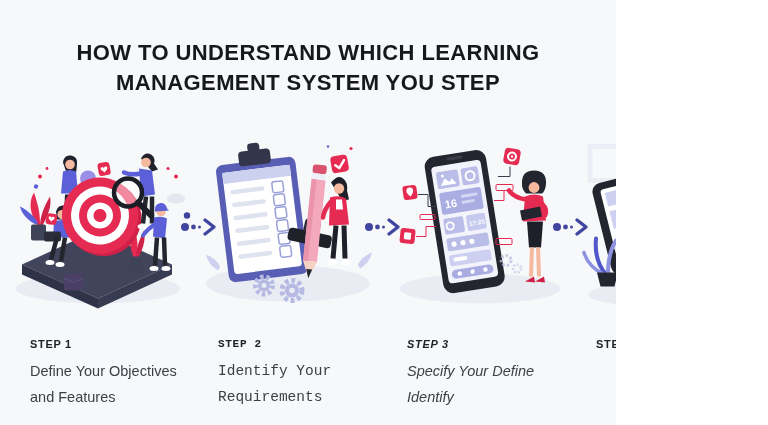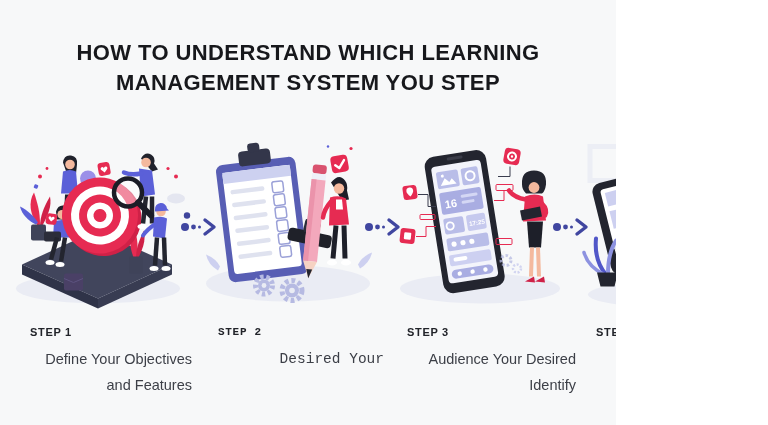--- a/index.html
+++ b/index.html
@@ -28,37 +28,36 @@
   .steps {
     position: absolute;
     top: 118px;
     left: 0;
     width: 768px;
   }
   .steps-row { display: flex; }
   .step { width: 192px; }
   .art { width: 192px; height: 196px; }
   .art svg { width: 100%; height: 100%; display: block; }
-  .caption { margin-top: 12px; }
+  .caption { margin-top: 24px; }
   .step:nth-of-type(1) .caption { padding-left: 30px; }
   .step:nth-of-type(2) .caption { padding-left: 26px; font-family: Liberation Mono, monospace; }
-  .step:nth-of-type(3) .caption { padding-left: 23px; }
+  .step:nth-of-type(3) .caption { padding-left: 23px; font-style: italic; }
   .step:nth-of-type(4) .caption { padding-left: 20px; }
   .step-label {
     font-size: 11px;
     font-weight: 700;
     letter-spacing: 0.7px;
     color: var(--label-text, #212329);
     margin-bottom: 8px;
   }
   .step-title {
     font-size: 14.5px;
     line-height: 26px;
     color: var(--body-text, #3c3f47);
-    text-align: right;
   }
   .connector {
     position: absolute;
     top: 99px;
     width: 40px;
     height: 20px;
     transform: translateX(-50%);
   }
   .connector svg { display: block; }
   .c1 { left: 200px; }
@@ -267,21 +266,22 @@
             <g>
               <circle cx="100" cy="172" r="10" fill="none" stroke="#b6bae2" stroke-width="5" stroke-dasharray="3.8 2.8"></circle>
               <circle cx="100" cy="172" r="7" fill="#b6bae2"></circle>
               <circle cx="100" cy="172" r="2.8" fill="var(--shadow)"></circle>
             </g>
           </svg>
         </div>
         <div class="caption">
           <div class="step-label">STEP 2</div>
           <div class="step-title">
-            <div>Desired Your</div>
+            <div>Identify Your</div>
+            <div>Requirements</div>
           </div>
         </div>
       </section>
 
       <section class="step">
         <div class="art">
           <svg viewBox="0 0 192 195">
             <ellipse cx="96" cy="170" rx="80" ry="15" fill="var(--shadow)"></ellipse>
 
             <g transform="rotate(-9 82 105)">
@@ -351,21 +351,21 @@
               <line x1="148" y1="129" x2="147" y2="158" stroke="var(--skin)" stroke-width="4"></line>
               <line x1="154" y1="129" x2="155" y2="158" stroke="var(--skin)" stroke-width="4"></line>
               <polygon points="141,163 150,158 151,164" fill="var(--red-dark)"></polygon>
               <polygon points="151,163 160,158 161,164" fill="var(--red-dark)"></polygon>
             </g>
           </svg>
         </div>
         <div class="caption">
           <div class="step-label">STEP 3</div>
           <div class="step-title">
-            <div>Audience Your Desired</div>
+            <div>Specify Your Define</div>
             <div>Identify</div>
           </div>
         </div>
       </section>
 
       <section class="step">
         <div class="art">
           <svg viewBox="0 0 192 195">
             <defs>
               <g id="map-pin">

